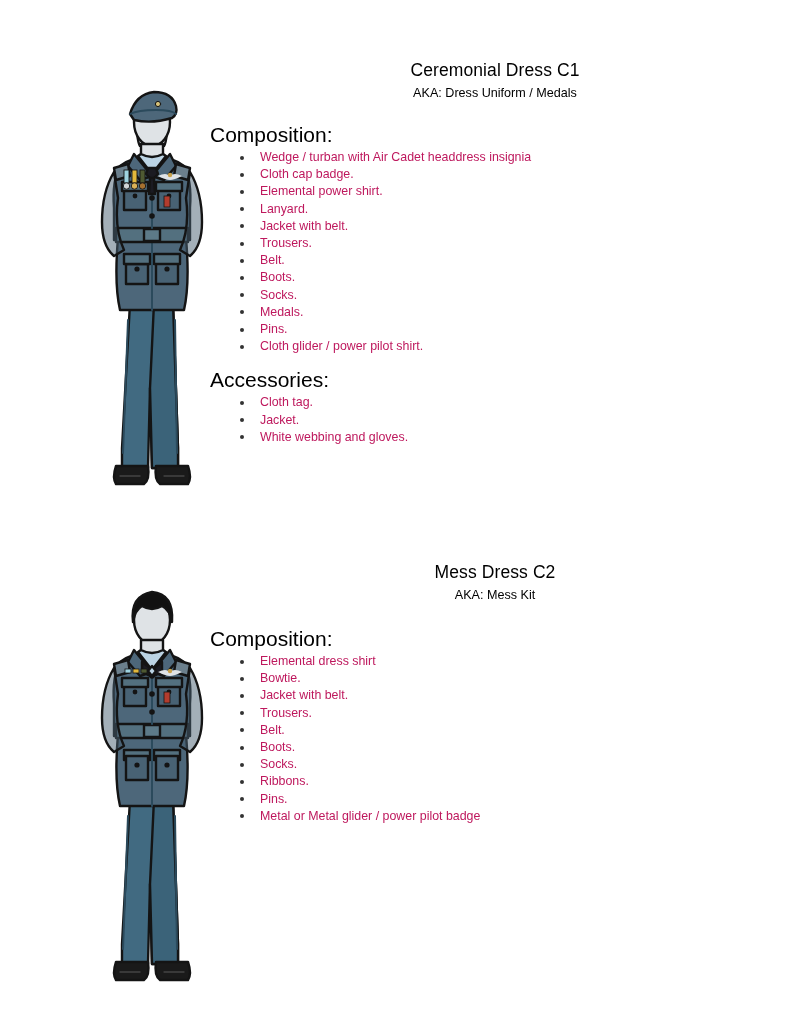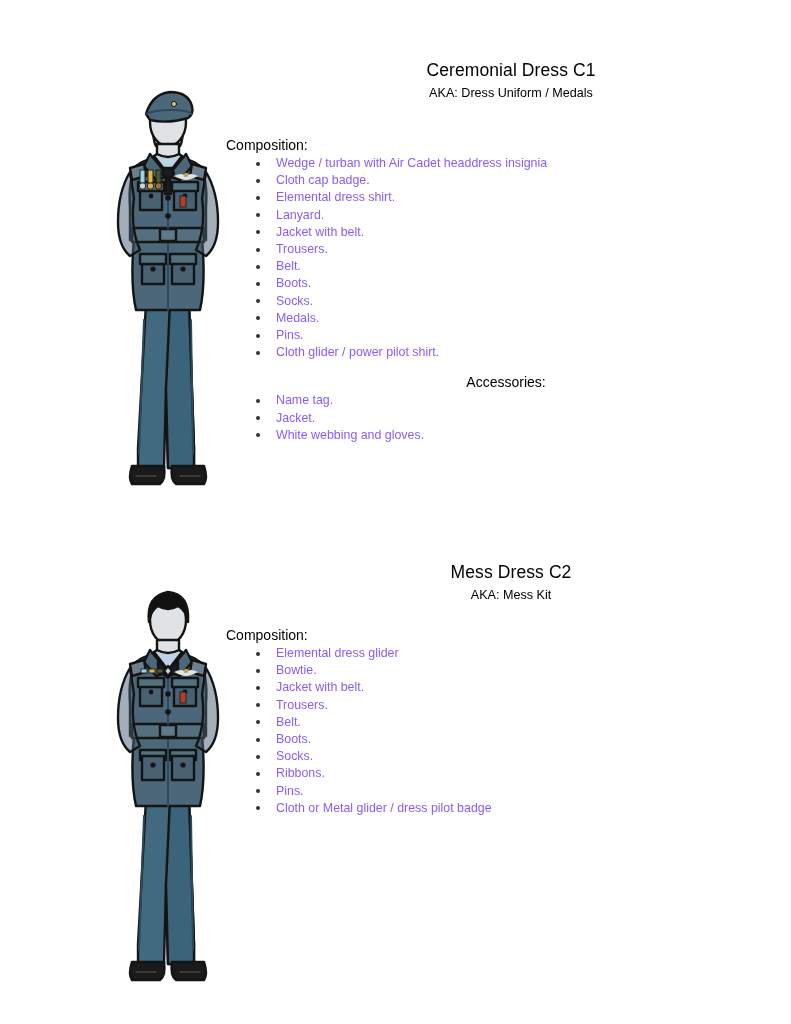--- a/index.html
+++ b/index.html
@@ -15,21 +15,21 @@
     color: #000000;
     overflow: hidden;
   }
   .page {
     position: absolute;
     inset: 0;
     background: #ffffff;
   }
   .section {
     position: absolute;
-    left: 16px;
+    left: 0;
     width: 735px;
   }
   #section-c1 { top: 60px; height: 460px; }
   #section-c2 { top: 562px; height: 440px; }
 
   .figure-wrap {
     position: absolute;
     left: 78px;
     top: 28px;
     width: 148px;
@@ -56,38 +56,38 @@
   }
   .subtitle {
     font-size: 12.6px;
     text-align: center;
     margin: 5px 0 0 0;
     font-weight: 400;
     width: 640px;
     margin-left: -35px;
   }
   .heading {
-    font-size: 14px;
-    margin: 37px 0 2px 0;
+    font-size: 21px;
+    margin: 23px 0 2px 0;
     font-weight: 400;
   }
   #section-c2 .heading { margin-top: 25px; }
-  .heading.accessories { margin-top: 13px; text-align: center; }
+  .heading.accessories { margin-top: 13px; }
 
   ul.items {
     list-style: none;
     margin: 0;
     padding: 0;
   }
   ul.items li {
     position: relative;
     font-size: 12.4px;
     line-height: 17.2px;
     padding-left: 50px;
-    color: #8b5cf6;
+    color: #be185d;
   }
   ul.items li .bullet {
     position: absolute;
     left: 30px;
     top: 50%;
     transform: translateY(-50%);
     width: 4px;
     height: 4px;
     border-radius: 50%;
     background: #333333;
@@ -183,35 +183,35 @@
     </div>
 
     <div class="text-col">
       <div class="title">Ceremonial Dress C1</div>
       <div class="subtitle">AKA: Dress Uniform / Medals</div>
 
       <div class="heading">Composition:</div>
       <ul class="items" id="list-c1-composition">
           <li><span class="bullet"></span><span>Wedge / turban with Air Cadet headdress insignia</span></li>
           <li><span class="bullet"></span><span>Cloth cap badge.</span></li>
-          <li><span class="bullet"></span><span>Elemental dress shirt.</span></li>
+          <li><span class="bullet"></span><span>Elemental power shirt.</span></li>
           <li><span class="bullet"></span><span>Lanyard.</span></li>
           <li><span class="bullet"></span><span>Jacket with belt.</span></li>
           <li><span class="bullet"></span><span>Trousers.</span></li>
           <li><span class="bullet"></span><span>Belt.</span></li>
           <li><span class="bullet"></span><span>Boots.</span></li>
           <li><span class="bullet"></span><span>Socks.</span></li>
           <li><span class="bullet"></span><span>Medals.</span></li>
           <li><span class="bullet"></span><span>Pins.</span></li>
           <li><span class="bullet"></span><span>Cloth glider / power pilot shirt.</span></li>
         </ul>
 
       <div class="heading accessories">Accessories:</div>
       <ul class="items" id="list-c1-accessories">
-          <li><span class="bullet"></span><span>Name tag.</span></li>
+          <li><span class="bullet"></span><span>Cloth tag.</span></li>
           <li><span class="bullet"></span><span>Jacket.</span></li>
           <li><span class="bullet"></span><span>White webbing and gloves.</span></li>
         </ul>
     </div>
   </div>
 
   <div class="section" id="section-c2">
 
     <div class="figure-wrap">
       <svg viewBox="0 0 148 410" width="148" height="410" xmlns="http://www.w3.org/2000/svg">
@@ -283,27 +283,27 @@
         </g>
       </svg>
     </div>
 
     <div class="text-col">
       <div class="title">Mess Dress C2</div>
       <div class="subtitle">AKA: Mess Kit</div>
 
       <div class="heading">Composition:</div>
       <ul class="items" id="list-c2-composition">
-          <li><span class="bullet"></span><span>Elemental dress glider</span></li>
+          <li><span class="bullet"></span><span>Elemental dress shirt</span></li>
           <li><span class="bullet"></span><span>Bowtie.</span></li>
           <li><span class="bullet"></span><span>Jacket with belt.</span></li>
           <li><span class="bullet"></span><span>Trousers.</span></li>
           <li><span class="bullet"></span><span>Belt.</span></li>
           <li><span class="bullet"></span><span>Boots.</span></li>
           <li><span class="bullet"></span><span>Socks.</span></li>
           <li><span class="bullet"></span><span>Ribbons.</span></li>
           <li><span class="bullet"></span><span>Pins.</span></li>
-          <li><span class="bullet"></span><span>Cloth or Metal glider / dress pilot badge</span></li>
+          <li><span class="bullet"></span><span>Metal or Metal glider / power pilot badge</span></li>
         </ul>
     </div>
   </div>
 
 </div>
 
 </body></html>

